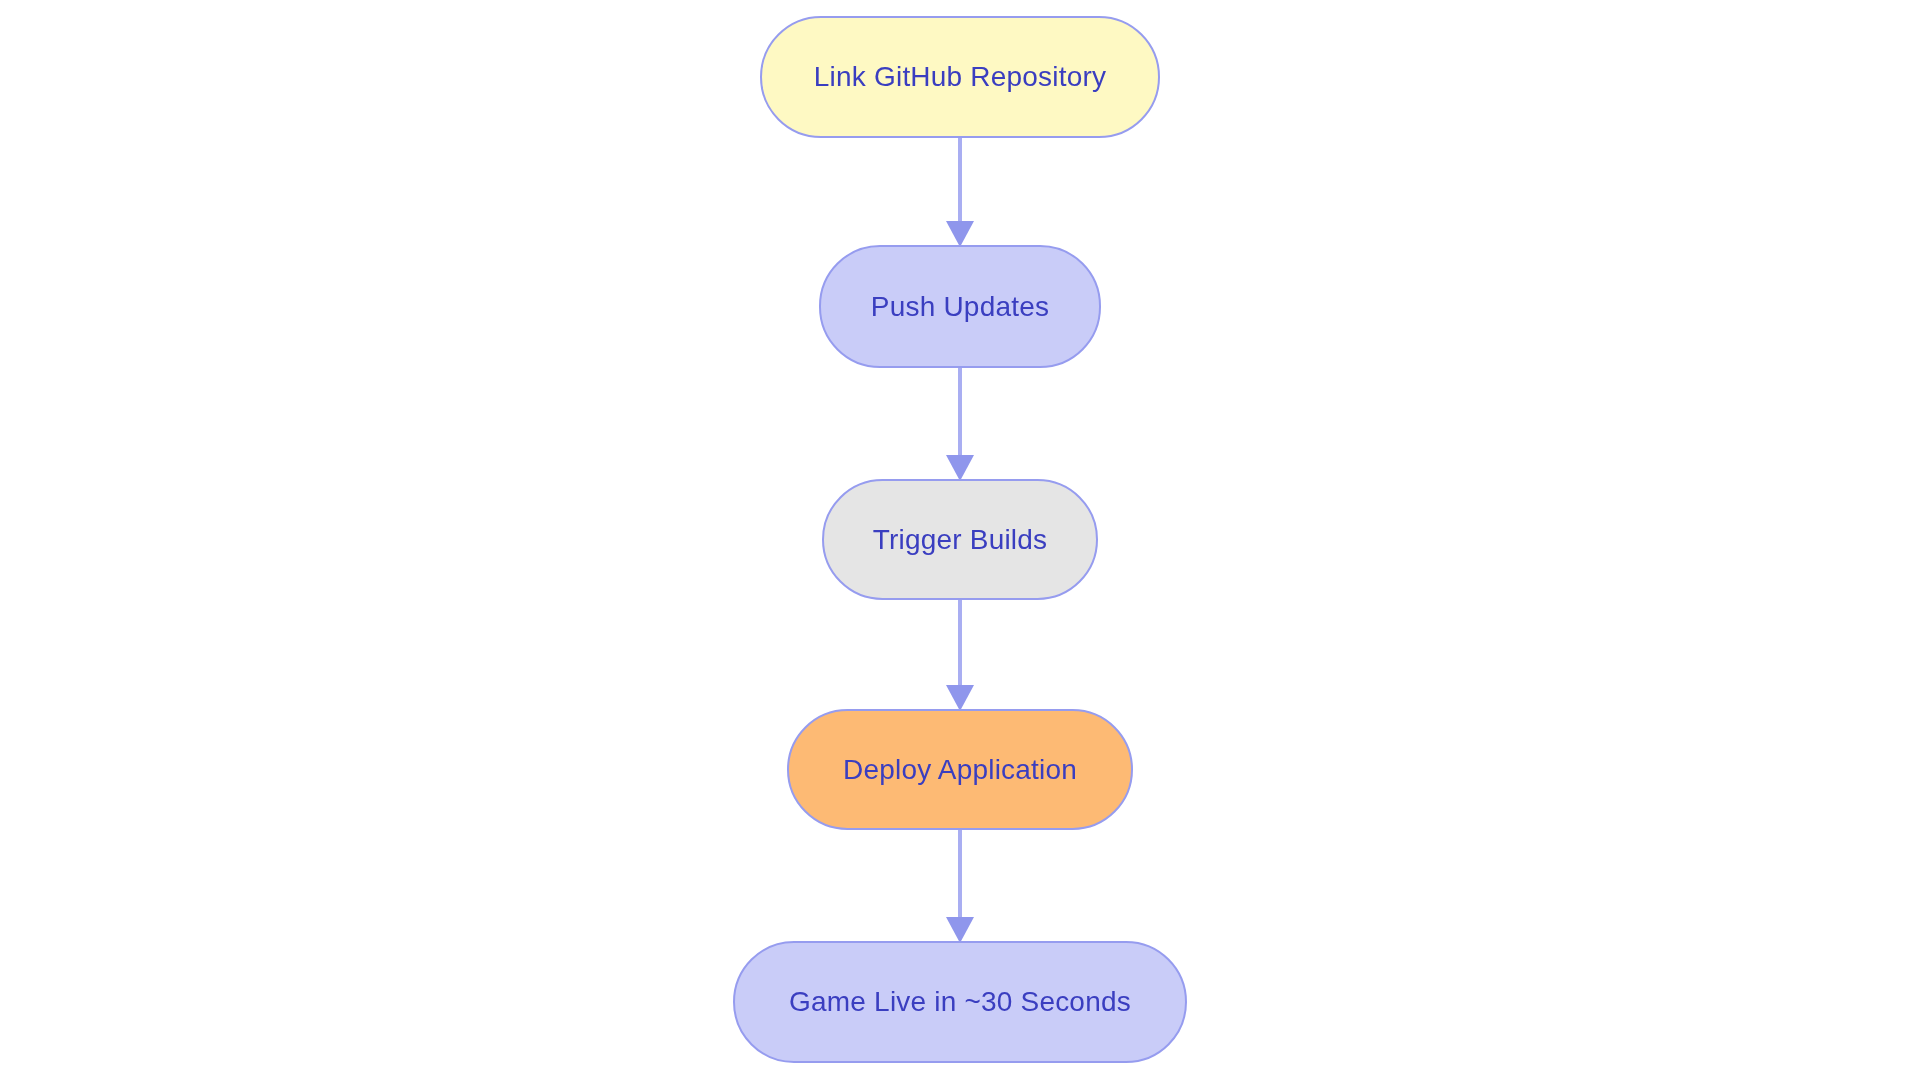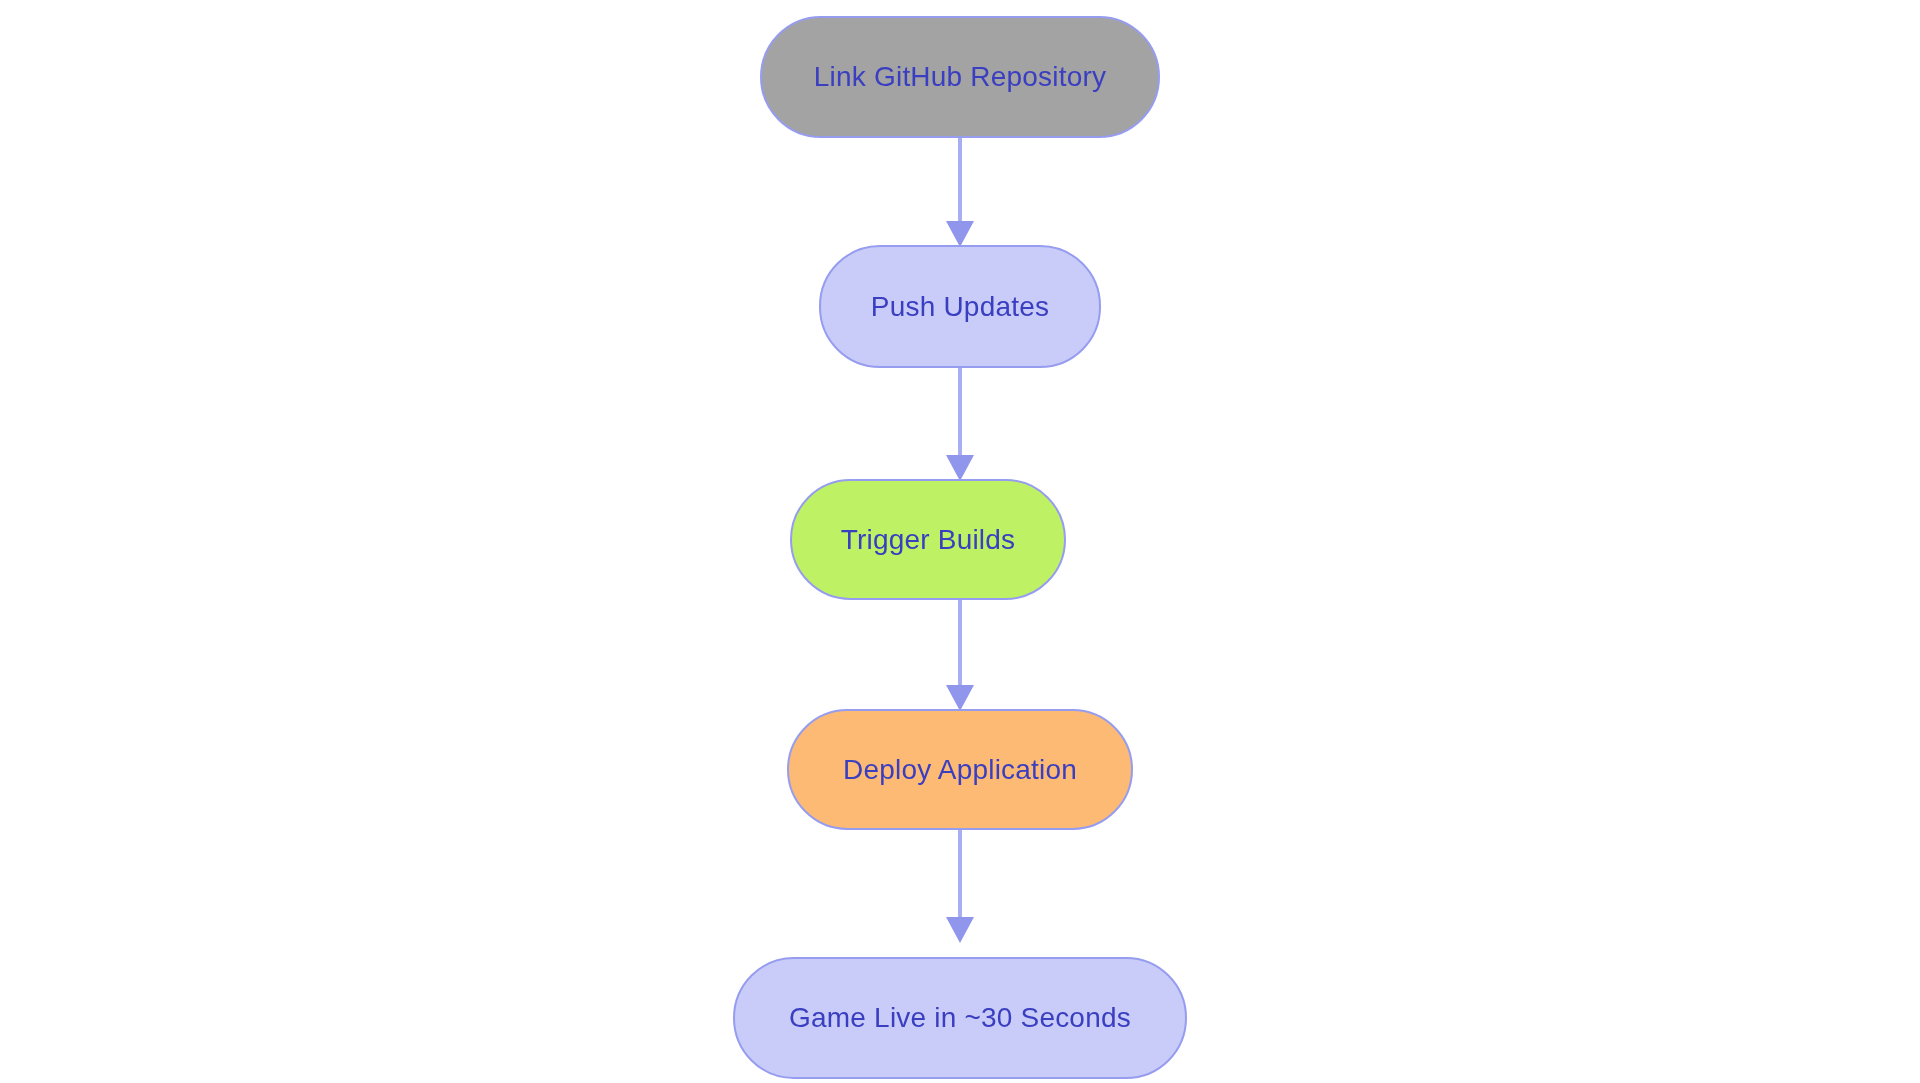--- a/index.html
+++ b/index.html
@@ -50,18 +50,18 @@
       <line x1="960" y1="138" x2="960" y2="223" stroke="#a9aef2" stroke-width="4"></line>
       <polygon points="946,221 974,221 960,247" fill="#8f96ec"></polygon>
       <line x1="960" y1="368" x2="960" y2="457" stroke="#a9aef2" stroke-width="4"></line>
       <polygon points="946,455 974,455 960,481" fill="#8f96ec"></polygon>
       <line x1="960" y1="600" x2="960" y2="687" stroke="#a9aef2" stroke-width="4"></line>
       <polygon points="946,685 974,685 960,711" fill="#8f96ec"></polygon>
       <line x1="960" y1="830" x2="960" y2="919" stroke="#a9aef2" stroke-width="4"></line>
       <polygon points="946,917 974,917 960,943" fill="#8f96ec"></polygon>
     </svg>
 
-<div class="flow-node" style="left: 760px; top: 16px; width: 400px; height: 122px; background: #a3a3a3; border-color: rgb(150, 156, 239); color: rgb(58, 62, 192);">Link GitHub Repository</div>
+<div class="flow-node" style="left: 760px; top: 16px; width: 400px; height: 122px; background: #fef9c3; border-color: rgb(150, 156, 239); color: rgb(58, 62, 192);">Link GitHub Repository</div>
     <div class="flow-node" style="left: 819px; top: 245px; width: 282px; height: 123px; background: rgb(201, 204, 248); border-color: rgb(150, 156, 239); color: rgb(58, 62, 192); text-align: right;">Push Updates</div>
-    <div class="flow-node" style="left: 790px; top: 479px; width: 276px; height: 121px; background: #bef264; border-color: rgb(150, 156, 239); color: rgb(58, 62, 192); text-align: center;">Trigger Builds</div>
+    <div class="flow-node" style="left: 822px; top: 479px; width: 276px; height: 121px; background: #e5e5e5; border-color: rgb(150, 156, 239); color: rgb(58, 62, 192); text-align: center;">Trigger Builds</div>
     <div class="flow-node" style="left: 787px; top: 709px; width: 346px; height: 121px; background: #fdba74; border-color: rgb(150, 156, 239); color: rgb(58, 62, 192);">Deploy Application</div>
-    <div class="flow-node" style="left: 733px; top: 941px; width: 454px; height: 122px; background: rgb(201, 204, 248); border-color: rgb(150, 156, 239); color: rgb(58, 62, 192); margin-top: 16px;">Game Live in ~30 Seconds</div>
+    <div class="flow-node" style="left: 733px; top: 941px; width: 454px; height: 122px; background: rgb(201, 204, 248); border-color: rgb(150, 156, 239); color: rgb(58, 62, 192);">Game Live in ~30 Seconds</div>
   </div>
 
 </body></html>

